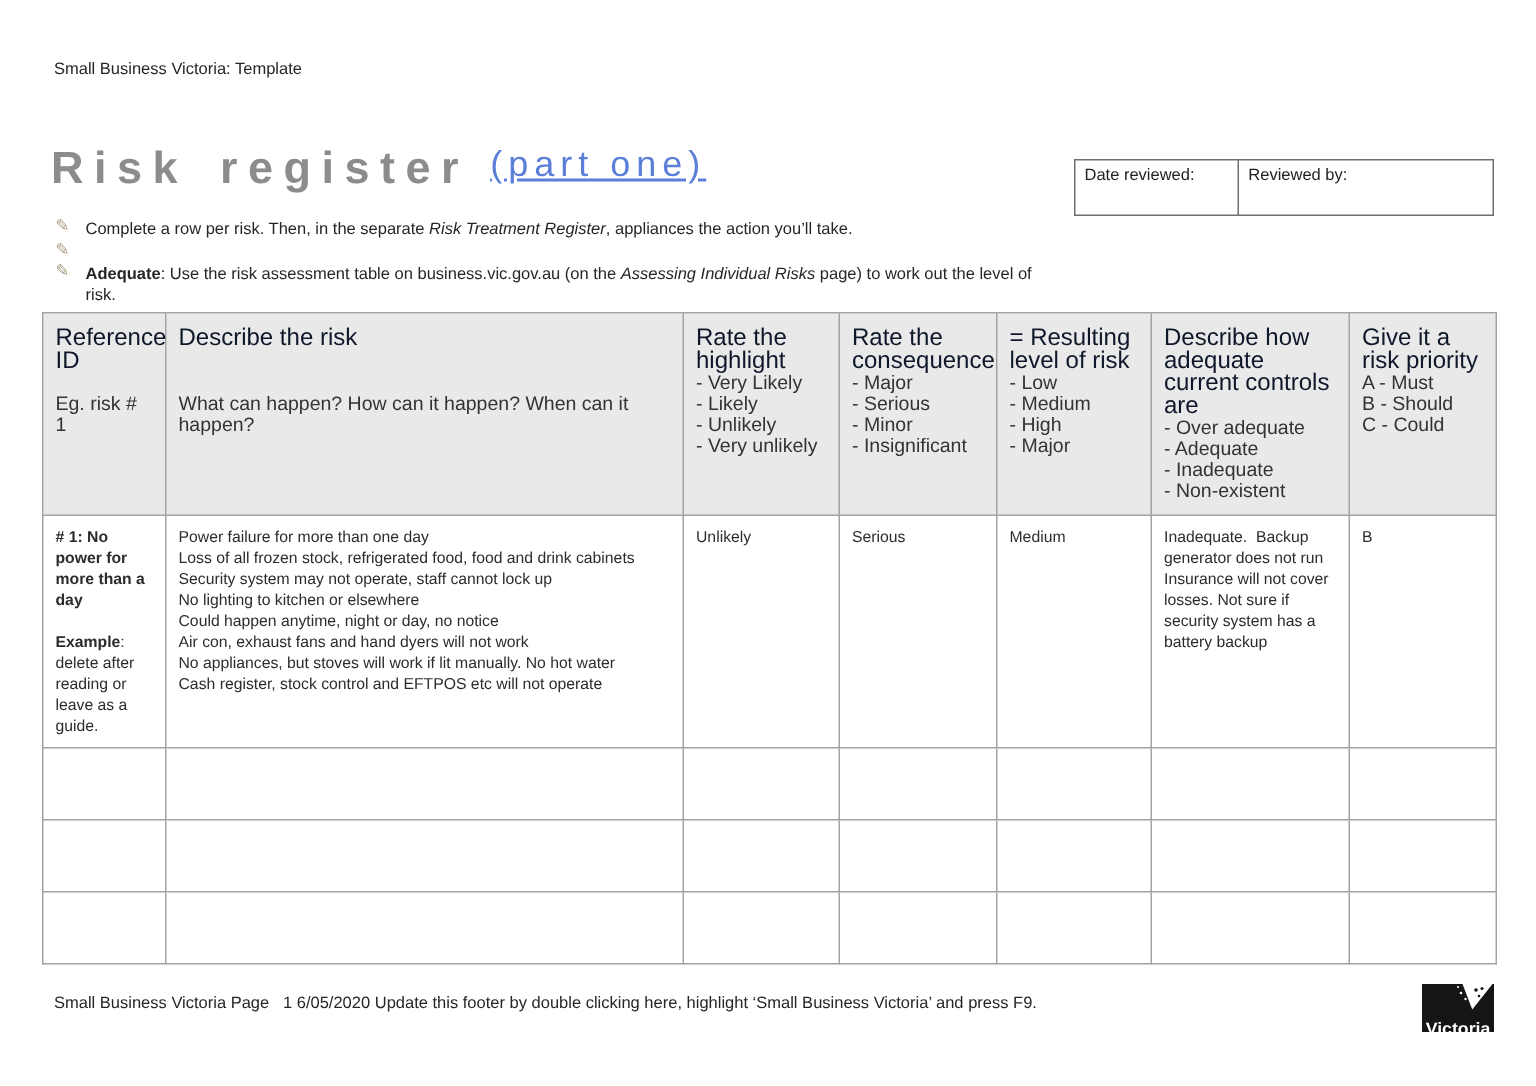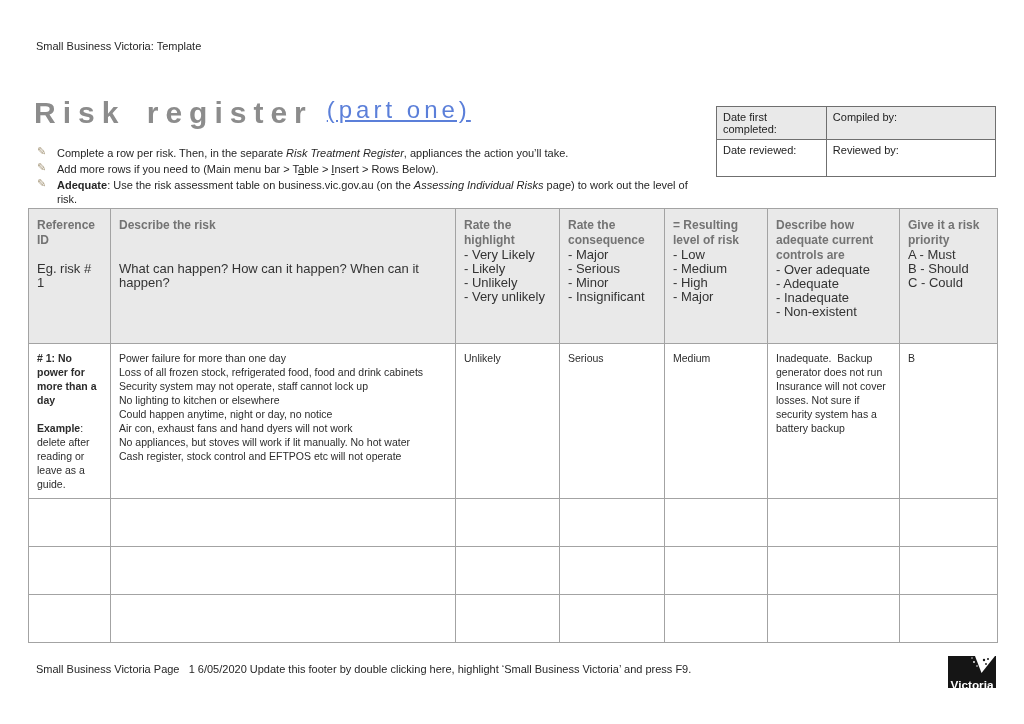--- a/index.html
+++ b/index.html
@@ -35,21 +35,21 @@
   }
   .risk-table{
     position:absolute;left:28px;top:208px;width:969px;border-collapse:collapse;table-layout:fixed;
   }
   .risk-table th,.risk-table td{
     border:1px solid var(--border);vertical-align:top;text-align:left;font-weight:400;
   }
   .risk-table{border:1px solid var(--border-dark);}
   .risk-table tr.header-row{height:135px;}
   .risk-table tr.header-row th{background:var(--header-fill);padding:9px 8px 6px 8px;}
-  .h-title{font-size:12px;font-weight:700;line-height:15px;color:#737373;}
+  .h-title{font-size:16px;font-weight:400;line-height:15px;color:#0f172a;}
   .h-title.gap{min-height:44px;}
   .h-sub{font-size:13px;line-height:14px;color:#333;}
   .lines{white-space:pre-line;}
   .risk-table tr.example-row{height:154px;}
   .risk-table td{padding:7px 8px;font-size:10.5px;line-height:14px;color:#2c2c2c;}
   .pre{white-space:pre-line;}
   .risk-table tr.empty-row{height:48px;}
   .doc-footer{position:absolute;left:36px;top:663px;font-size:11px;color:#262626;white-space:pre;}
   .logo{position:absolute;left:948px;top:656px;width:52px;text-align:left;}
   .logo-tagline{font-size:6px;line-height:7px;color:#111;white-space:nowrap;margin-top:1px;letter-spacing:0.2px;}
@@ -61,47 +61,38 @@
 
   <div class="doc-header">Small Business Victoria: Template</div>
 
   <div class="title-row">
     <span class="title-main">Risk register</span>
     <span class="title-part">(part one)</span>
   </div>
 
   <table class="info-table">
     <tbody>
-        <tr class="shaded">
-      <td class="c1">
-        <span>Date first completed:</span>
-      </td>
-      <td class="c2">
-        <span>Compiled by:</span>
-      </td>
-    </tr>
     <tr class="row2">
       <td class="c1">
         <span>Date reviewed:</span>
       </td>
       <td class="c2">
         <span>Reviewed by:</span>
       </td>
     </tr>
   </tbody>
     </table>
 
   <div class="instructions">
     <div class="bullet-line">
       <span class="pencil-icon">✎</span>
       <span><span>Complete a row per risk. Then, in the separate </span><span style="font-style: italic;">Risk Treatment Register</span><span>, appliances the action you’ll take.</span></span>
     </div>
     <div class="bullet-line">
       <span class="pencil-icon">✎</span>
-      <span><span>Add more rows if you need to (Main menu bar &gt; T</span><span style="text-decoration: underline;">a</span><span>ble &gt; </span><span style="text-decoration: underline;">I</span><span>nsert &gt; Rows Below).</span></span>
     </div>
     <div class="bullet-line">
       <span class="pencil-icon">✎</span>
       <span><span style="font-weight: 700;">Adequate</span><span>: Use the risk assessment table on business.vic.gov.au (on the </span><span style="font-style: italic;">Assessing Individual Risks</span><span> page) to work out the level of risk.</span></span>
     </div>
   </div>
 
   <table class="risk-table">
     <colgroup>
       <col style="width:82px">

